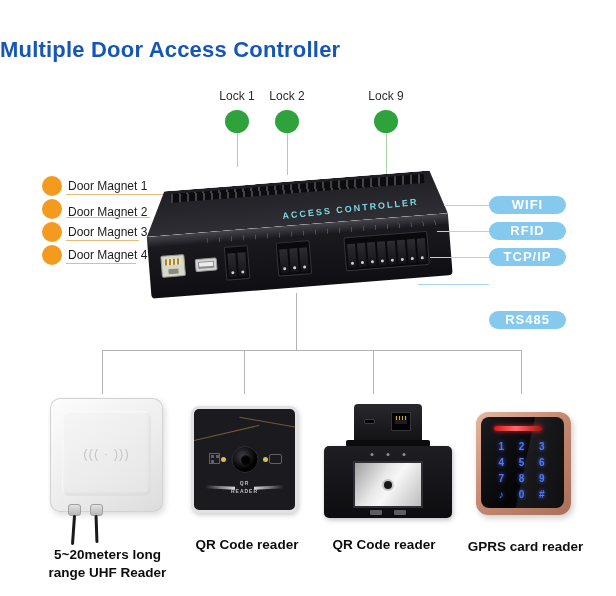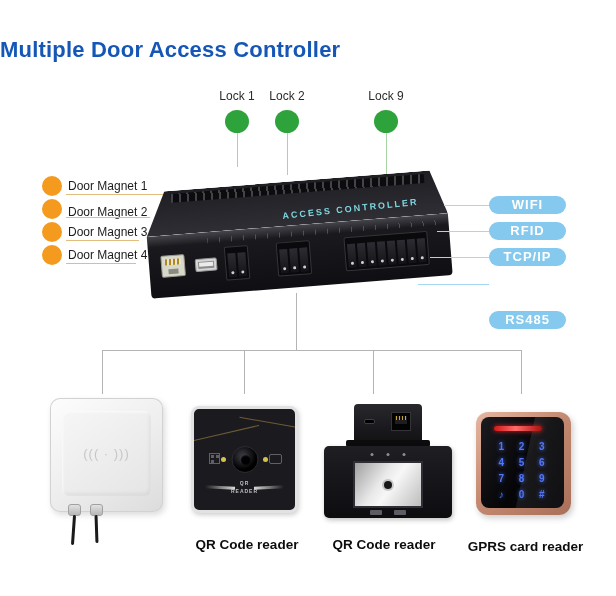--- a/index.html
+++ b/index.html
@@ -290,17 +290,18 @@
         <span>7</span>
         <span>8</span>
         <span>9</span>
         <span>♪</span>
         <span>0</span>
         <span>#</span>
       </div>
     </div>
   </div>
 
+  <div class="dev-label" style="left:40px; top:546px; width:135px;">5~20meters long range UHF Reader</div>
   <div class="dev-label" style="left:177px; top:536px; width:140px;">QR Code reader</div>
   <div class="dev-label" style="left:314px; top:536px; width:140px;">QR Code reader</div>
   <div class="dev-label" style="left:453px; top:538px; width:145px;">GPRS card reader</div>
 
 </div>
 
 </body></html>

